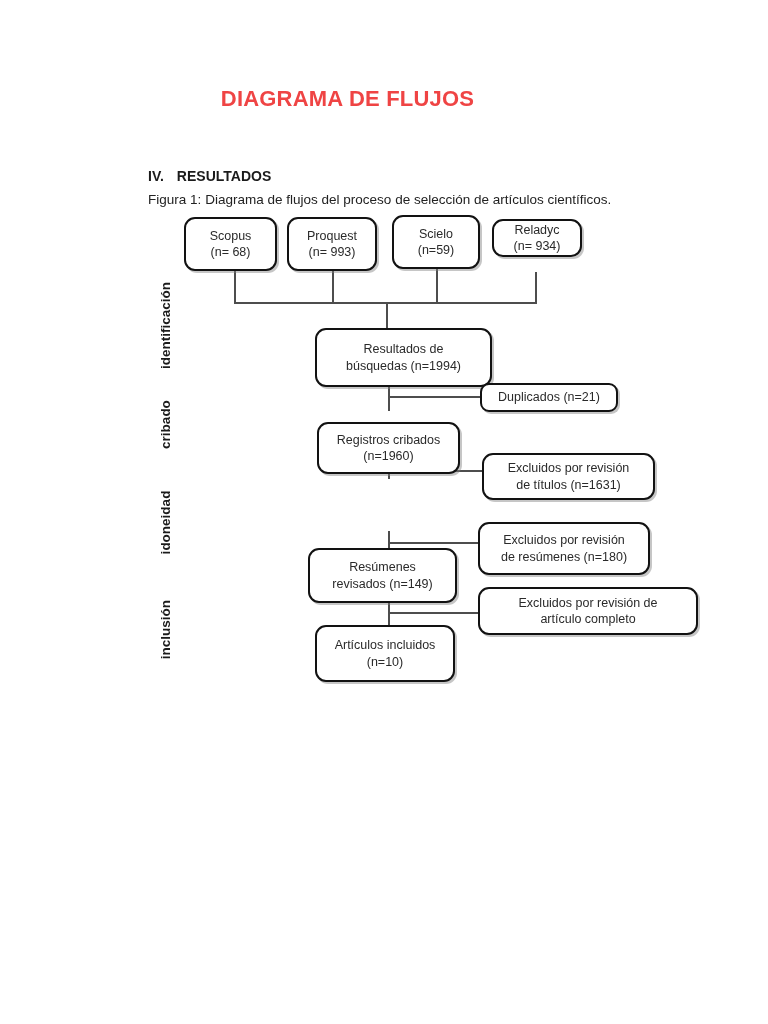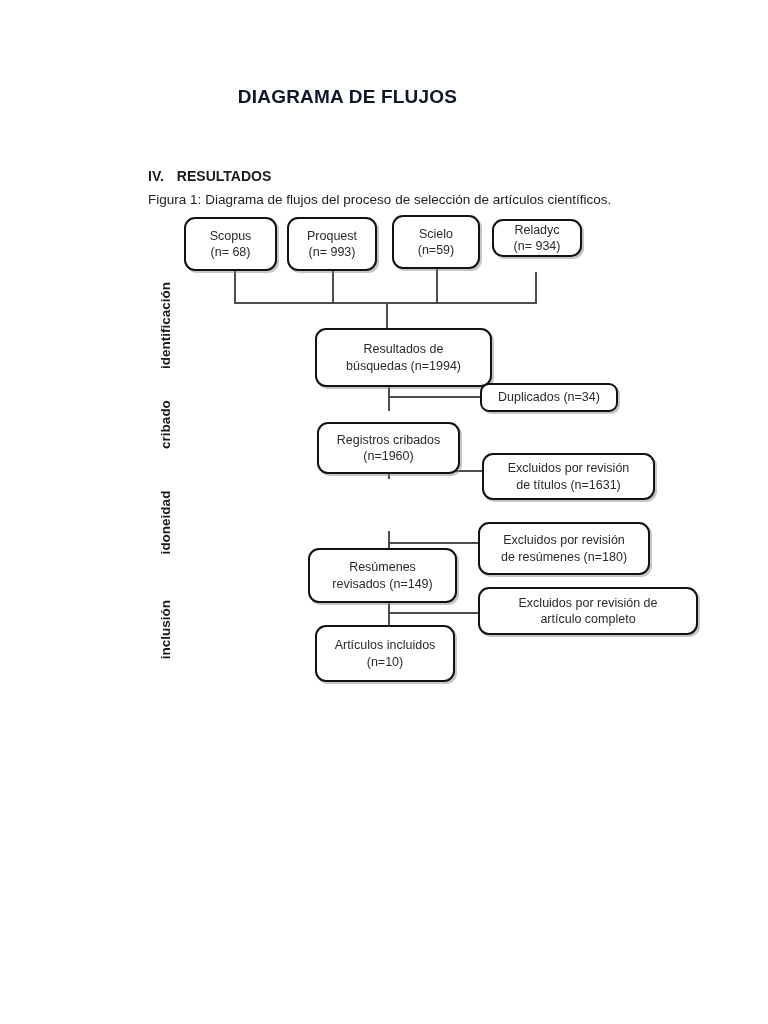--- a/index.html
+++ b/index.html
@@ -11,23 +11,23 @@
     font-family: "Liberation Sans", sans-serif;
     color: #1f1f1f;
     overflow: hidden;
   }
   .doc-title {
     position: absolute;
     top: 86px;
     left: 0;
     width: 695px;
     text-align: center;
-    font-size: 19px;
+    font-size: 22px;
     font-weight: bold;
-    color: #0f172a;
+    color: #ef4444;
     letter-spacing: 0.2px;
   }
   .section-heading {
     position: absolute;
     left: 148px;
     top: 168px;
     font-size: 14px;
     font-weight: bold;
     color: #1b1b1b;
   }
@@ -143,21 +143,21 @@
   <div class="node" style="left:308px; top:548px; width:149px; height:55px;">
     <span>Resúmenes</span>
     <span>revisados (n=149)</span>
   </div>
   <div class="node" style="left:315px; top:625px; width:140px; height:57px;">
     <span>Artículos incluidos</span>
     <span>(n=10)</span>
   </div>
 
   <div class="node" style="left:480px; top:383px; width:138px; height:29px; border-radius:9px;">
-    <span>Duplicados (n=34)</span>
+    <span>Duplicados (n=21)</span>
   </div>
   <div class="node" style="left:482px; top:453px; width:173px; height:47px;">
     <span>Excluidos por revisión</span>
     <span>de títulos (n=1631)</span>
   </div>
   <div class="node" style="left:478px; top:522px; width:172px; height:53px;">
     <span>Excluidos por revisión</span>
     <span>de resúmenes (n=180)</span>
   </div>
   <div class="node" style="left:478px; top:587px; width:220px; height:48px;">

